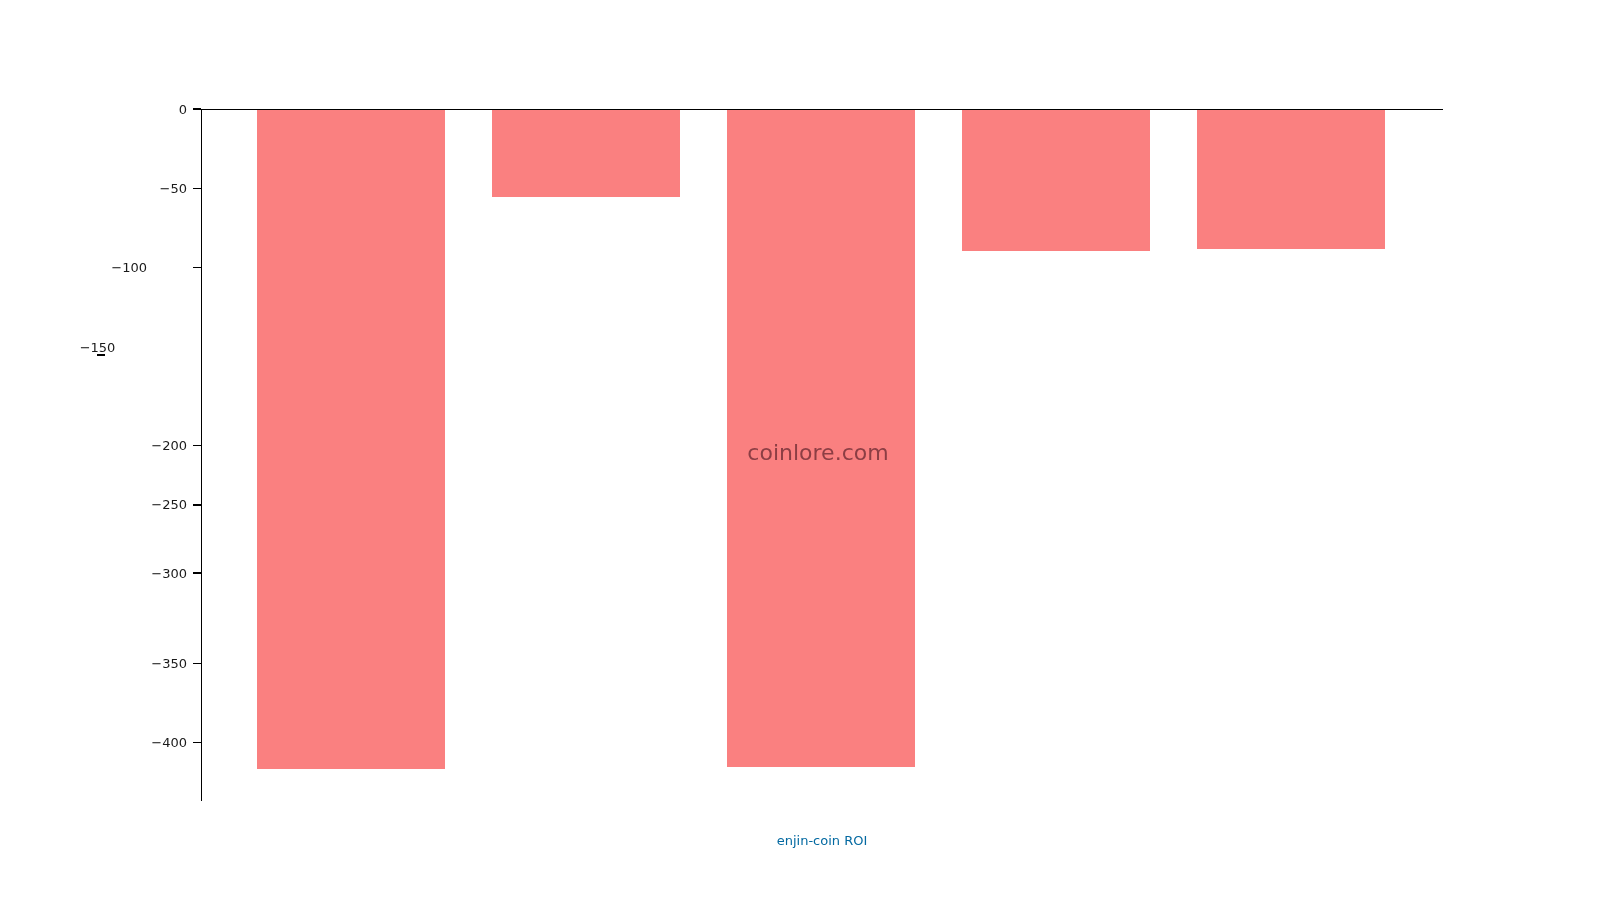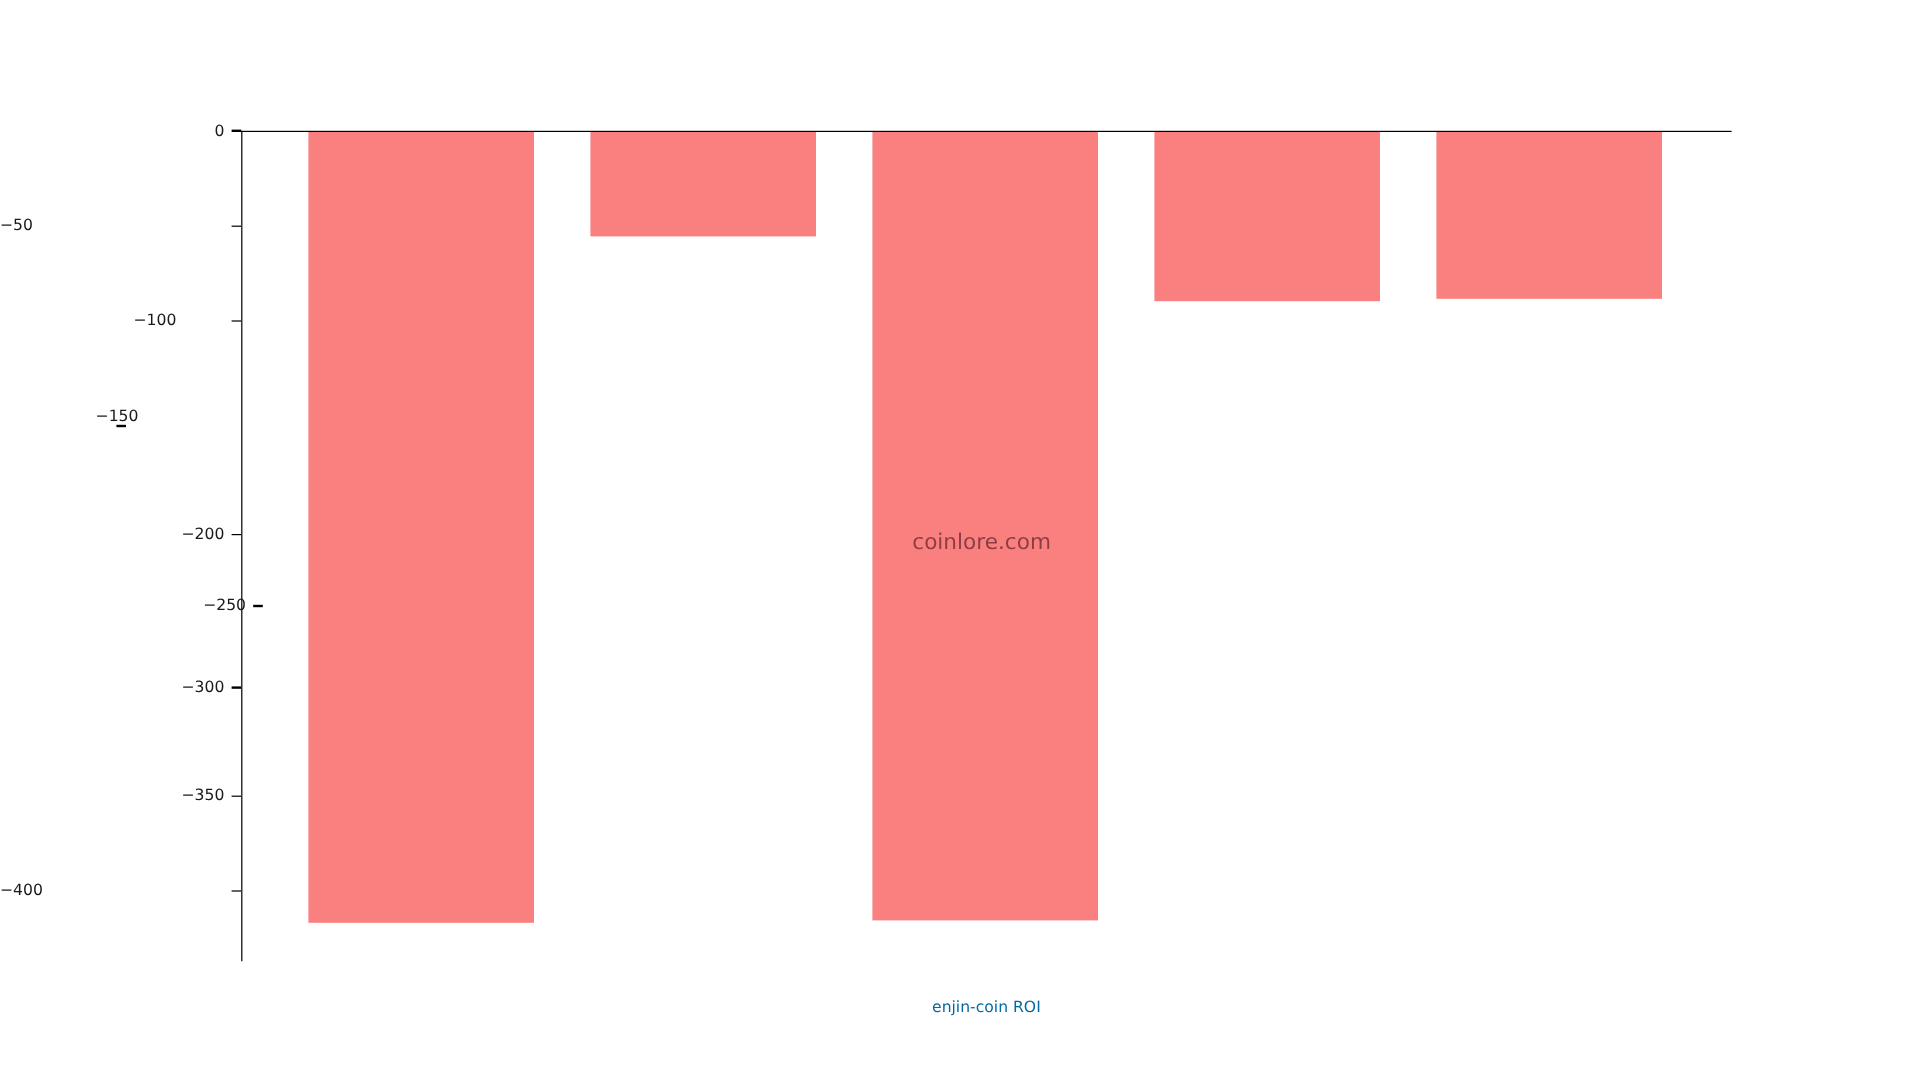--- a/index.html
+++ b/index.html
@@ -45,21 +45,21 @@
     width: 8px;
     height: 1.3px;
     background: #000000;
   }
   .bar {
     position: absolute;
   }
   .watermark {
     position: absolute;
     transform: translate(-50%, -50%);
-    font-size: 18px;
+    font-size: 22px;
     color: #8c3e44;
     white-space: nowrap;
   }
   .xlabel {
     position: absolute;
     transform: translate(-50%, -50%);
     font-size: 13px;
     color: #0369a1;
     white-space: nowrap;
   }
@@ -70,49 +70,49 @@
 <div class="figure">
 
   <div class="zero-line" id="zero-line" style="left: 201px; top: 109px; width: 1242px; background: rgb(0, 0, 0);"></div>
   <div class="y-spine" id="y-spine" style="left: 201px; top: 109px; height: 692px; background: rgb(0, 0, 0);"></div>
 
   <div id="yticks">
       <div class="ytick" style="top: 109px; width: 201px;">
         <span class="ytick-label">0</span>
         <span class="ytick-mark" style="background: rgb(0, 0, 0);"></span>
       </div>
-      <div class="ytick" style="top: 188.176px; width: 201px; justify-content: space-between;">
+      <div class="ytick" style="top: 188.176px; width: 201px;">
         <span class="ytick-label">−50</span>
         <span class="ytick-mark" style="background: rgb(0, 0, 0);"></span>
       </div>
       <div class="ytick" style="top: 267.352px; width: 201px; gap: 40px;">
         <span class="ytick-label">−100</span>
         <span class="ytick-mark" style="background: rgb(0, 0, 0);"></span>
       </div>
       <div class="ytick" style="top: 346.529px; width: 201px; flex-direction: column;">
         <span class="ytick-label">−150</span>
         <span class="ytick-mark" style="background: rgb(0, 0, 0);"></span>
       </div>
       <div class="ytick" style="top: 425.705px; width: 201px; margin-top: 20px;">
         <span class="ytick-label">−200</span>
         <span class="ytick-mark" style="background: rgb(0, 0, 0);"></span>
       </div>
-      <div class="ytick" style="top: 504.881px; width: 201px; padding-left: 18px;">
+      <div class="ytick" style="top: 504.881px; width: 201px;">
         <span class="ytick-label">−250</span>
         <span class="ytick-mark" style="background: rgb(0, 0, 0);"></span>
       </div>
       <div class="ytick" style="top: 573px; width: 201px;">
         <span class="ytick-label">−300</span>
         <span class="ytick-mark" style="background: rgb(0, 0, 0);"></span>
       </div>
       <div class="ytick" style="top: 663.233px; width: 201px;">
         <span class="ytick-label">−350</span>
         <span class="ytick-mark" style="background: rgb(0, 0, 0);"></span>
       </div>
-      <div class="ytick" style="top: 742.41px; width: 201px; justify-content: space-between;">
+      <div class="ytick" style="top: 742.41px; width: 201px;">
         <span class="ytick-label">−400</span>
         <span class="ytick-mark" style="background: rgb(0, 0, 0);"></span>
       </div>
     </div>
   <div id="bars">
       <div class="bar" style="left: 256.5px; width: 188px; top: 110px; height: 658.746px; background: rgb(250, 128, 128);"></div>
       <div class="bar" style="left: 491.5px; width: 188px; top: 110px; height: 87.0938px; background: rgb(250, 128, 128);"></div>
       <div class="bar" style="left: 726.5px; width: 188px; top: 110px; height: 657.162px; background: rgb(250, 128, 128);"></div>
       <div class="bar" style="left: 961.5px; width: 188px; top: 110px; height: 140.934px; background: rgb(250, 128, 128);"></div>
       <div class="bar" style="left: 1196.5px; width: 188px; top: 110px; height: 139.35px; background: rgb(250, 128, 128);"></div>

